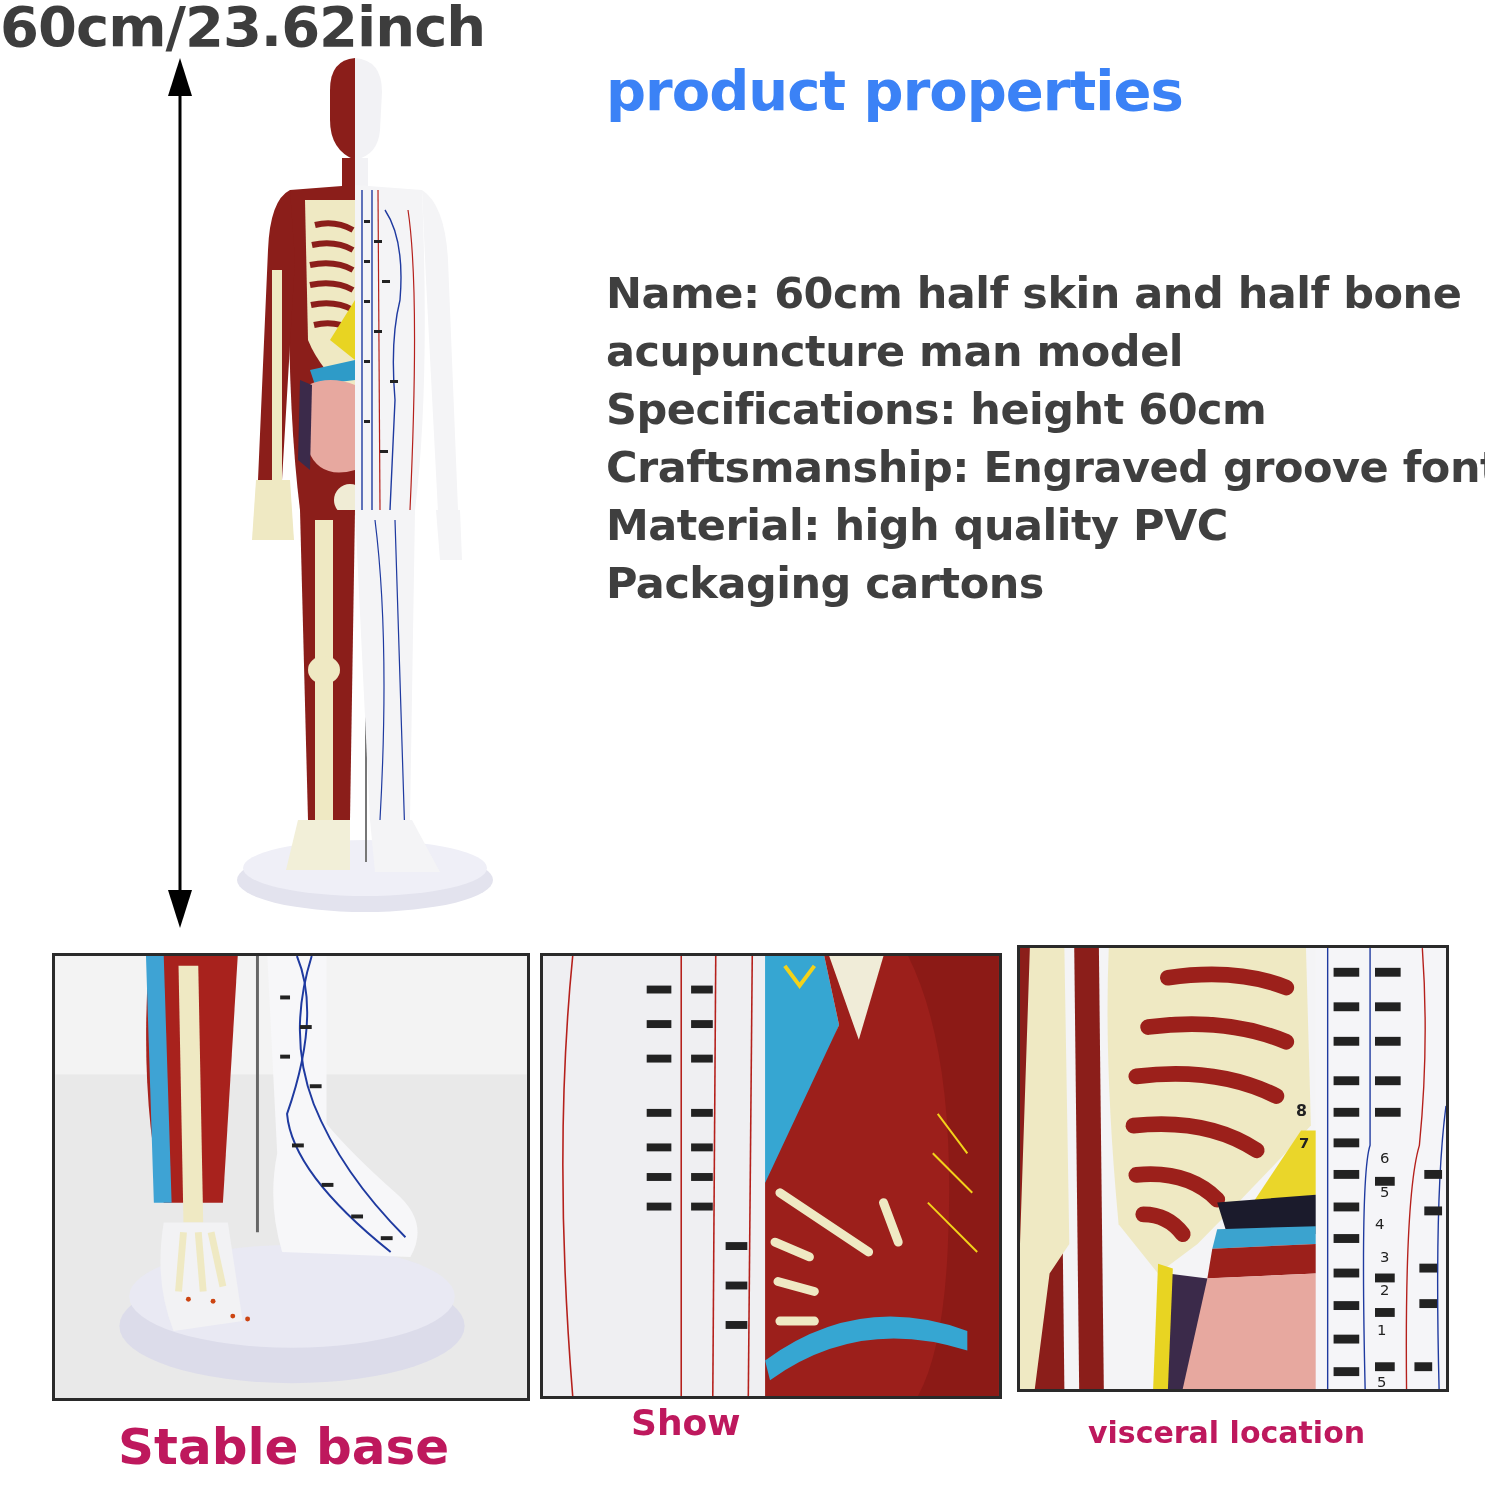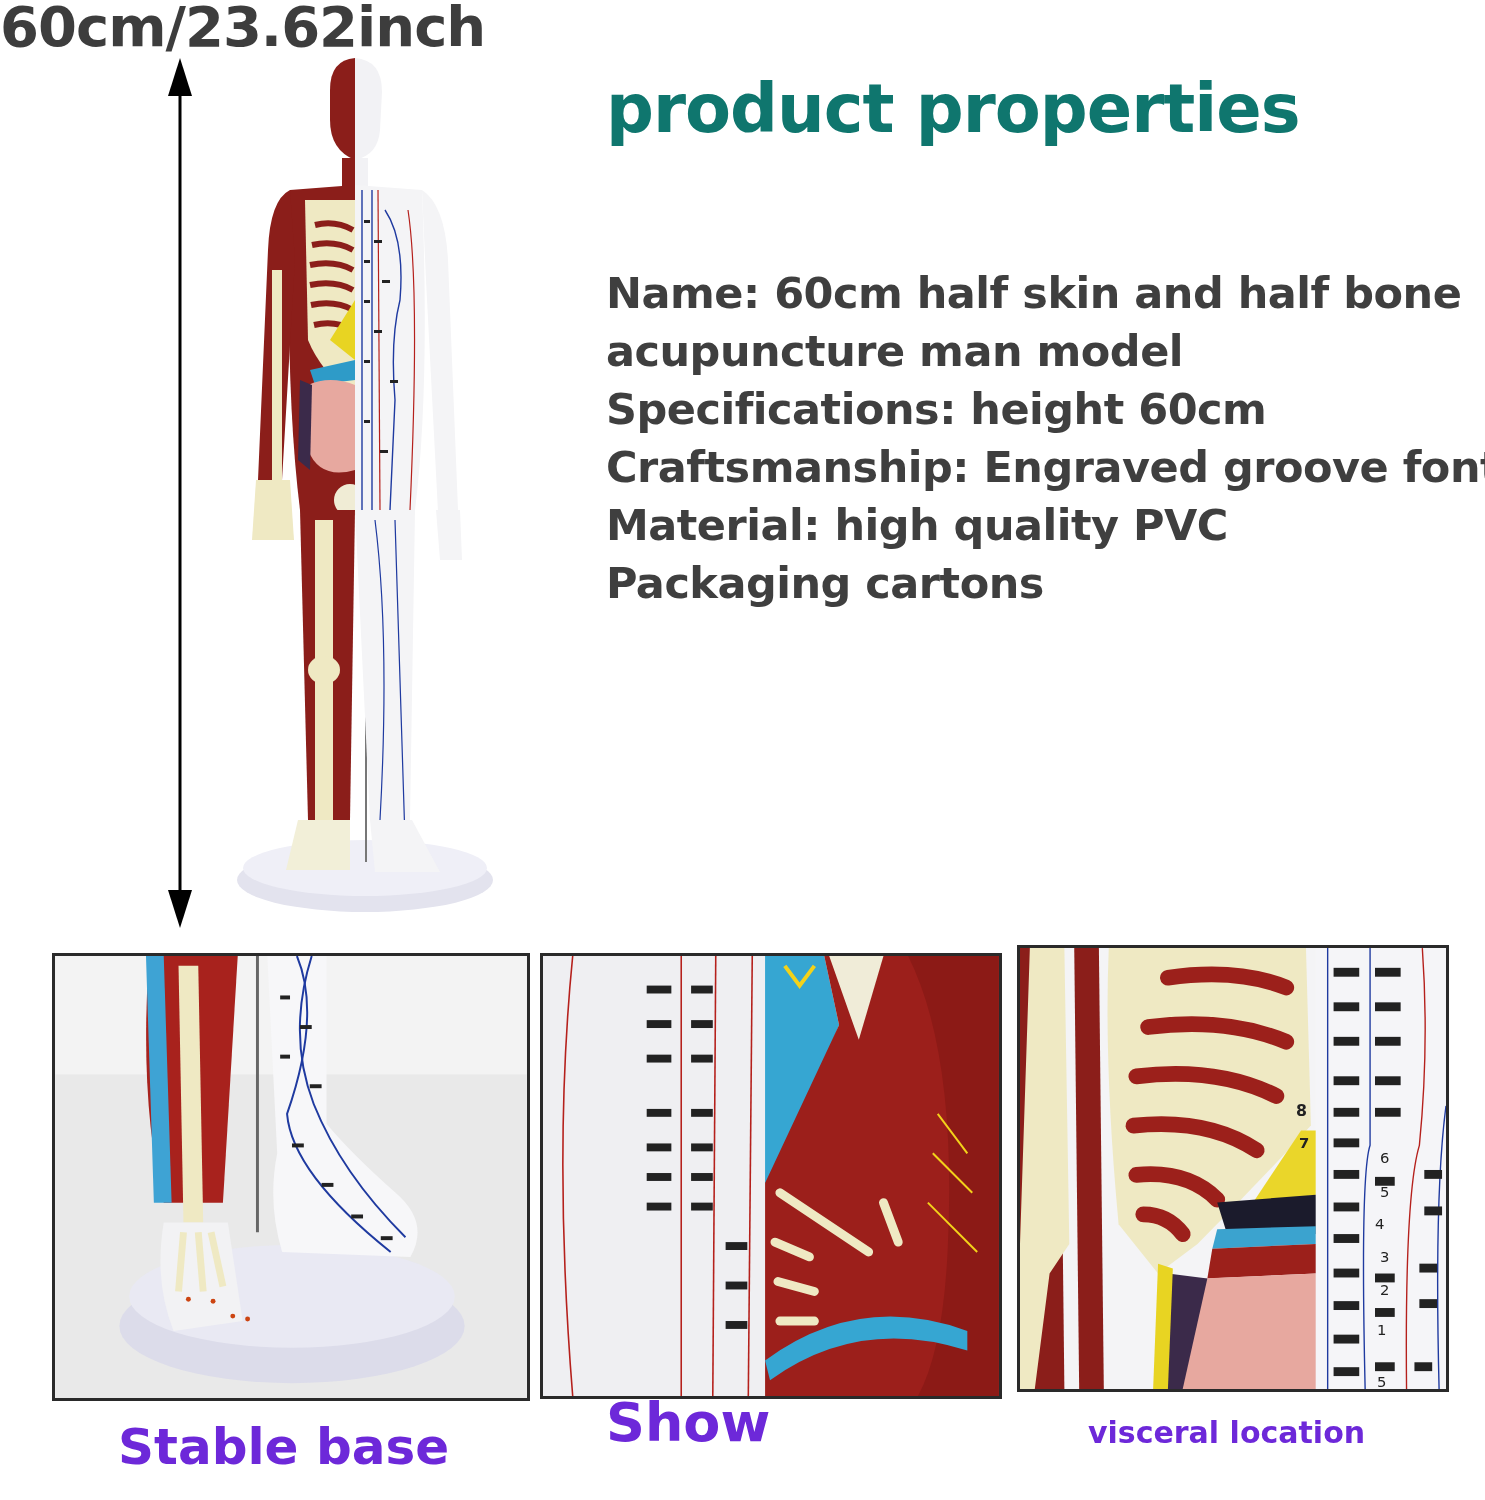--- a/index.html
+++ b/index.html
@@ -9,42 +9,42 @@
     .dim-label {
       position: absolute; left: 0; top: -6px;
       font-size: 56px; font-weight: bold; color: #3d3d3d; letter-spacing: -1px;
       white-space: nowrap;
     }
     .arrow { position: absolute; left: 160px; top: 58px; width: 40px; height: 870px; }
 
     .model-main { position: absolute; left: 190px; top: 40px; width: 330px; height: 880px; }
 
     .title {
-      position: absolute; left: 606px; top: 70px;
-      font-size: 67px; font-weight: bold; color: #0f766e; letter-spacing: -1px; white-space: nowrap;
+      position: absolute; left: 606px; top: 58px;
+      font-size: 56px; font-weight: bold; color: #3b82f6; letter-spacing: -1px; white-space: nowrap;
     }
     .props { position: absolute; left: 606px; top: 264px; }
     .props .line {
       font-size: 43px; font-weight: bold; color: #3f3f3f; line-height: 58px;
       white-space: nowrap; letter-spacing: -0.5px;
     }
 
     .panel {
       position: absolute; border: 3px solid #2a2a2a; background: #f2f2f2; overflow: hidden;
     }
     .panel svg { display: block; width: 100%; height: 100%; }
     .p1 { left: 52px; top: 953px; width: 478px; height: 448px; }
     .p2 { left: 540px; top: 953px; width: 462px; height: 446px; }
     .p3 { left: 1017px; top: 945px; width: 432px; height: 447px; }
 
     .caption {
-      position: absolute; color: #6d28d9; font-weight: bold; white-space: nowrap;
+      position: absolute; color: #be185d; font-weight: bold; white-space: nowrap;
     }
     .c1 { left: 118px; top: 1418px; font-size: 50px; }
-    .c2 { left: 606px; top: 1400px; font-size: 54px; line-height: 46px; }
+    .c2 { left: 631px; top: 1400px; font-size: 36px; line-height: 46px; }
     .c3 { left: 1088px; top: 1415px; font-size: 30px; }
   </style>
 </head>
 <body>
 
 <div class="dim-label">60cm/23.62inch</div>
 
 <svg class="arrow" viewBox="0 0 40 870">
   <line x1="20" y1="20" x2="20" y2="850" stroke="#000" stroke-width="3"></line>
   <polygon points="20,0 8,38 32,38" fill="#000"></polygon>

